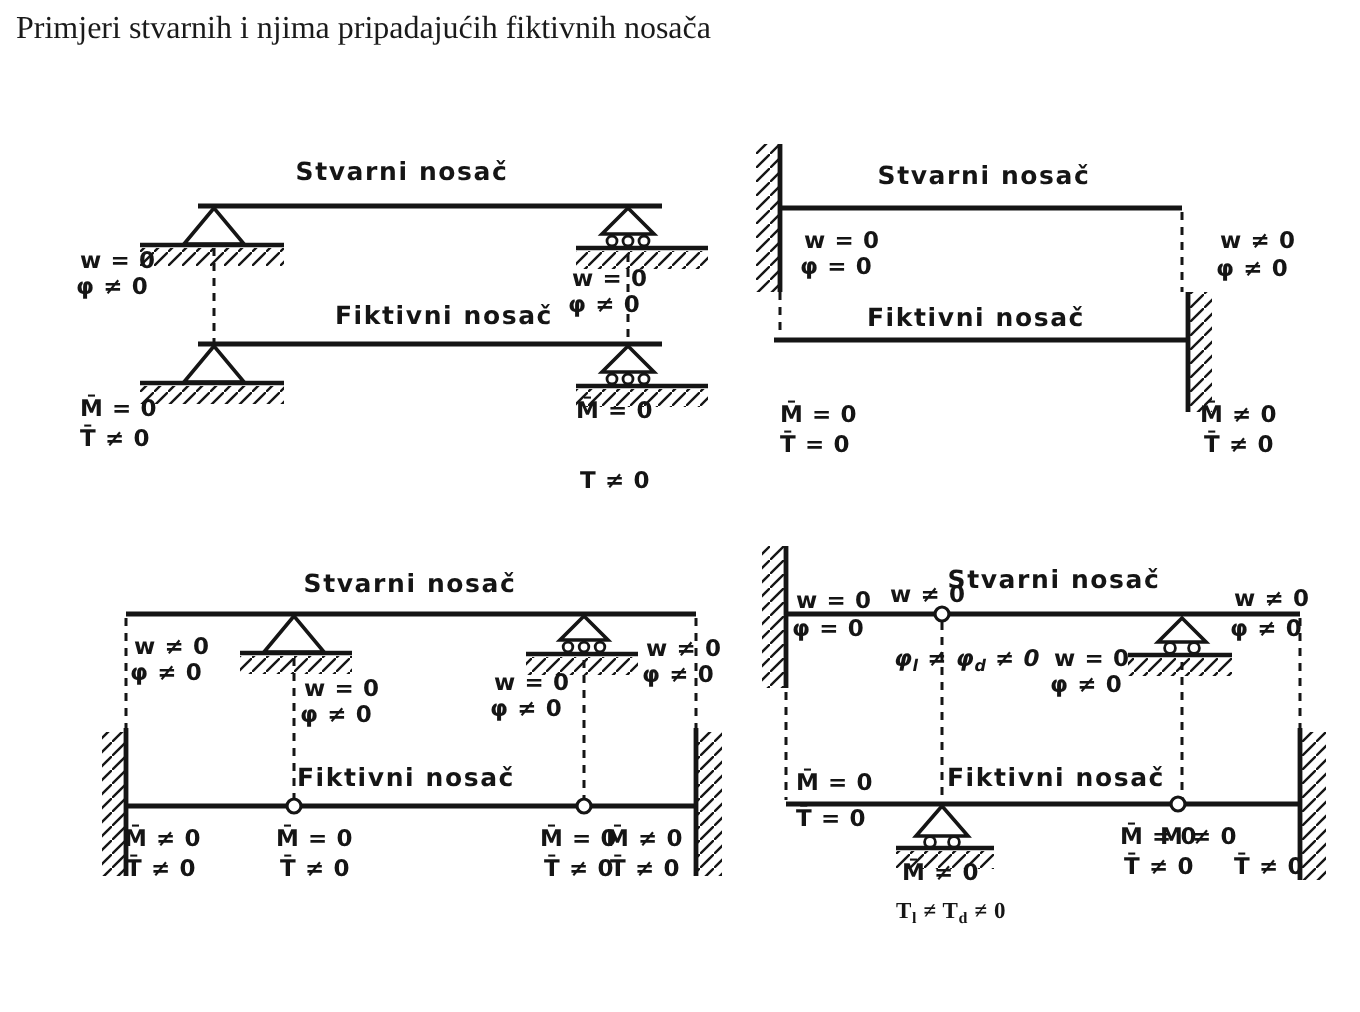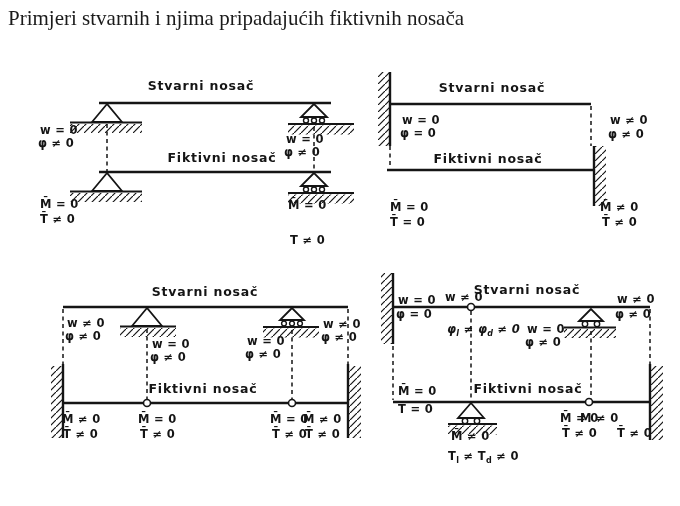--- a/index.html
+++ b/index.html
@@ -2,21 +2,21 @@
 <html><head>
 <meta charset="utf-8">
 <style>
   html,body { margin:0; padding:0; background:#ffffff; }
   .page {
     position:relative; width:680px; height:506px; background:#ffffff;
     font-family:"DejaVu Sans", sans-serif; color:#151515; overflow:hidden;
   }
   .title {
     position:absolute; left:8px; top:6px;
-    font-family:"Liberation Serif", serif; font-size:21px; color:#1a1a1a;
+    font-family:"Liberation Serif", serif; font-size:16px; color:#1a1a1a;
     white-space:nowrap;
   }
   .geom { position:absolute; left:0; top:0; }
   .layer { position:absolute; left:0; top:0; width:619px; height:506px; }
   .lbl {
     position:absolute; font-size:11.5px; font-weight:700; line-height:1;
     letter-spacing:0.3px; white-space:nowrap; color:#151515;
   }
   .cap {
     position:absolute; width:110px; text-align:center;
@@ -233,21 +233,21 @@
     <div class="lbl" style="left:447px;top:324px;font-style:italic;">
       <span>φ</span><span class="sub">l</span><span> ≠ </span><span>φ</span><span class="sub">d</span><span> ≠ 0</span>
     </div>
     <div class="lbl" style="left:527px;top:324px;">w = 0</div>
     <div class="lbl" style="left:525px;top:337px;">φ ≠ 0</div>
     <div class="lbl" style="left:617px;top:294px;">w ≠ 0</div>
     <div class="lbl" style="left:615px;top:309px;">φ ≠ 0</div>
     <div class="lbl" style="left:398px;top:386px;">M̄ = 0</div>
     <div class="lbl" style="left:398px;top:404px;">T̄ = 0</div>
     <div class="lbl" style="left:451px;top:431px;">M̄ ≠ 0</div>
-    <div class="lbl" style="left:448px;top:451px;">
+    <div class="lbl" style="left:448px;top:451px;font-family:Liberation Serif, serif;">
       <span>T</span><span class="sub">l</span><span> ≠ </span><span>T</span><span class="sub">d</span><span> ≠ 0</span>
     </div>
     <div class="lbl" style="left:560px;top:413px;">M̄ = 0</div>
     <div class="lbl" style="left:562px;top:428px;">T̄ ≠ 0</div>
     <div class="lbl" style="left:580px;top:413px;text-align:right;">M ≠ 0</div>
     <div class="lbl" style="left:617px;top:428px;">T̄ ≠ 0</div>
   </div>
 
 </div>
 

